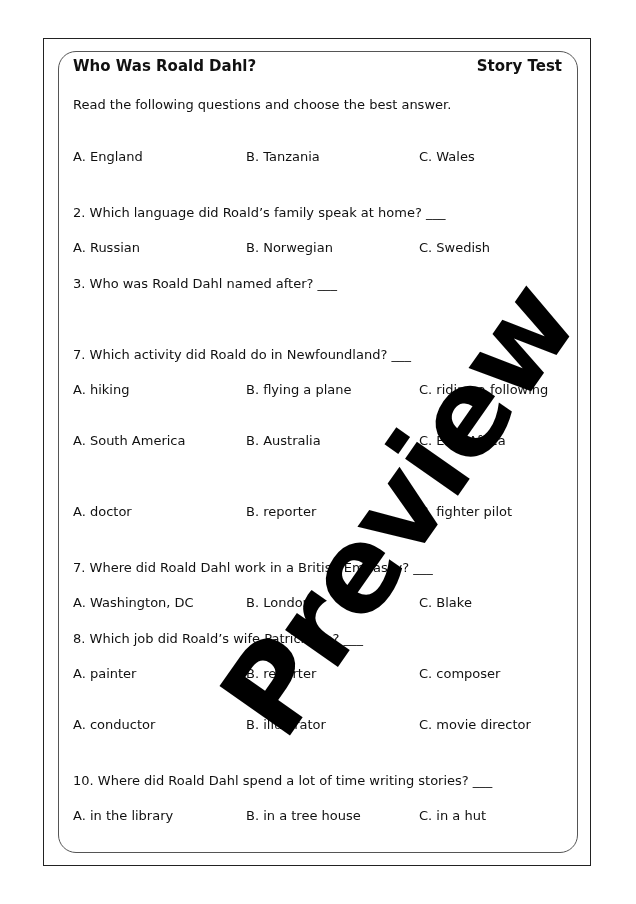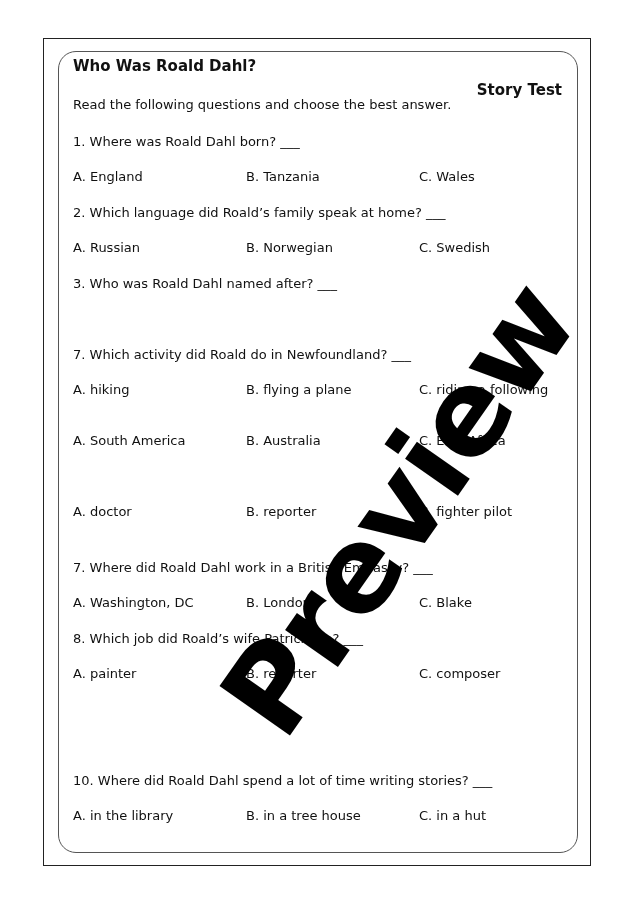--- a/index.html
+++ b/index.html
@@ -3,21 +3,21 @@
   <meta charset="utf-8">
   <style>
     html, body { margin: 0; padding: 0; background: #ffffff; }
     body { width: 636px; height: 904px; position: relative; overflow: hidden;
            font-family: "DejaVu Sans", sans-serif; color: #111; }
     .page-frame { position: absolute; left: 43px; top: 38px; width: 548px; height: 828px;
                   border: 1px solid #222; box-sizing: border-box; }
     .inner-box { position: absolute; left: 58px; top: 51px; width: 520px; height: 802px;
                  border: 1.5px solid #555; border-radius: 18px; box-sizing: border-box; }
     .title { position: absolute; left: 73px; top: 57px; font-weight: bold; font-size: 15px; }
-    .subtitle { position: absolute; right: 74px; top: 57px; font-weight: bold; font-size: 15px; margin-top: 24px; }
+    .subtitle { position: absolute; right: 74px; top: 57px; font-weight: bold; font-size: 15px; }
     .instructions { position: absolute; left: 73px; top: 97px; font-size: 13px; }
     .question { position: absolute; left: 73px; width: 500px; font-size: 13px; }
     .q-text { display: block; height: 20px; }
     .options { display: block; height: 20px; position: relative; margin-top: 15px; }
     .opt { position: absolute; top: 0; white-space: nowrap; }
     .opt.a { left: 0; }
     .opt.b { left: 173px; }
     .opt.c { left: 346px; }
     .watermark { position: absolute; left: 140px; top: 440px; font-size: 118px; font-weight: bold;
                  color: #000; transform: rotate(-55deg); transform-origin: center; white-space: nowrap;
@@ -27,21 +27,20 @@
 <body>
 
 <div class="page-frame"></div>
 <div class="inner-box"></div>
 
 <div class="title">Who Was Roald Dahl?</div>
 <div class="subtitle">Story Test</div>
 <div class="instructions">Read the following questions and choose the best answer.</div>
 
 <div class="question" style="top:134px">
-  <span class="q-text">1. Where was Roald Dahl born? ___</span>
   <span class="options">
     <span class="opt a">A. England</span>
     <span class="opt b">B. Tanzania</span>
     <span class="opt c">C. Wales</span>
   </span>
 </div>
 <div class="question" style="top:205px">
   <span class="q-text">2. Which language did Roald’s family speak at home? ___</span>
   <span class="options">
     <span class="opt a">A. Russian</span>
@@ -84,20 +83,25 @@
 </div>
 <div class="question" style="top:631px">
   <span class="q-text">8. Which job did Roald’s wife Patricia do? ___</span>
   <span class="options">
     <span class="opt a">A. painter</span>
     <span class="opt b">B. reporter</span>
     <span class="opt c">C. composer</span>
   </span>
 </div>
 <div class="question" style="top:702px">
+  <span class="options">
+    <span class="opt a">A. conductor</span>
+    <span class="opt b">B. illustrator</span>
+    <span class="opt c">C. movie director</span>
+  </span>
 </div>
 <div class="question" style="top:773px">
   <span class="q-text">10. Where did Roald Dahl spend a lot of time writing stories? ___</span>
   <span class="options">
     <span class="opt a">A. in the library</span>
     <span class="opt b">B. in a tree house</span>
     <span class="opt c">C. in a hut</span>
   </span>
 </div>
 

